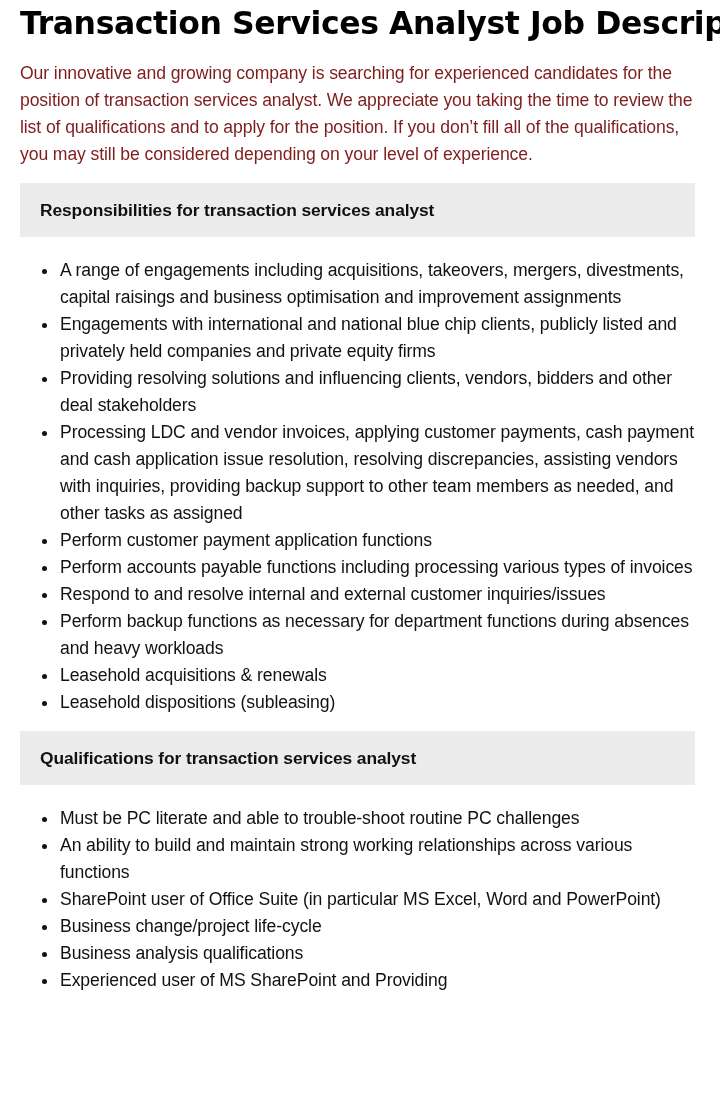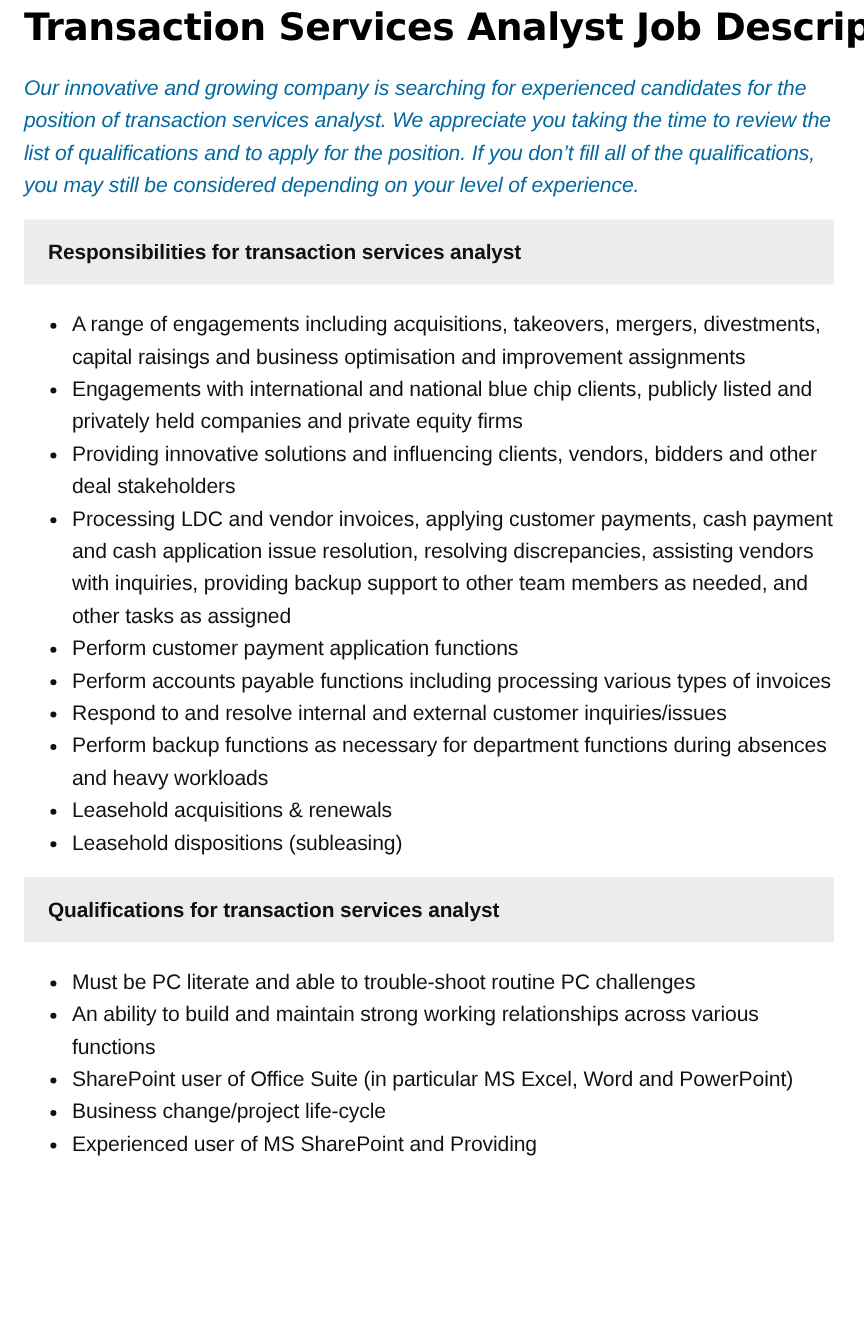--- a/index.html
+++ b/index.html
@@ -10,22 +10,22 @@
   }
   .page { position: relative; padding: 0 25px 0 20px; }
   h1.title {
     margin: 0; padding-top: 2px;
     font-family: "DejaVu Sans", sans-serif;
     font-size: 31.5px; font-weight: bold; letter-spacing: -0.4px;
     line-height: 42px; color: #000000; white-space: nowrap;
   }
   p.intro {
     margin: 16px 0 0 0;
-    font-size: 17.6px; line-height: 27px; color: #0369a1;
-    width: 675px; letter-spacing: -0.1px; font-style: italic;
+    font-size: 17.6px; line-height: 27px; color: #7f1d1d;
+    width: 675px; letter-spacing: -0.1px;
   }
   .section-band {
     margin-top: 15px;
     width: 675px; height: 54px; box-sizing: border-box;
     background: #ececec;
     padding: 0 0 0 20px;
     display: flex; align-items: center;
   }
   .section-band h2 {
     margin: 0; font-size: 17.4px; font-weight: bold; color: #111;
@@ -51,33 +51,34 @@
 <div class="page">
   <h1 class="title">Transaction Services Analyst Job Description</h1>
   <p class="intro">Our innovative and growing company is searching for experienced candidates for the position of transaction services analyst. We appreciate you taking the time to review the list of qualifications and to apply for the position. If you don’t fill all of the qualifications, you may still be considered depending on your level of experience.</p>
 
   <div class="section-band">
     <h2>Responsibilities for transaction services analyst</h2>
   </div>
   <ul class="items">
     <li><span class="bullet"></span><span>A range of engagements including acquisitions, takeovers, mergers, divestments, capital raisings and business optimisation and improvement assignments</span></li>
     <li><span class="bullet"></span><span>Engagements with international and national blue chip clients, publicly listed and privately held companies and private equity firms</span></li>
-    <li><span class="bullet"></span><span>Providing innovative solutions and influencing clients, vendors, bidders and other deal stakeholders</span></li>
+    <li><span class="bullet"></span><span>Providing resolving solutions and influencing clients, vendors, bidders and other deal stakeholders</span></li>
     <li><span class="bullet"></span><span>Processing LDC and vendor invoices, applying customer payments, cash payment and cash application issue resolution, resolving discrepancies, assisting vendors with inquiries, providing backup support to other team members as needed, and other tasks as assigned</span></li>
     <li><span class="bullet"></span><span>Perform customer payment application functions</span></li>
     <li><span class="bullet"></span><span>Perform accounts payable functions including processing various types of invoices</span></li>
     <li><span class="bullet"></span><span>Respond to and resolve internal and external customer inquiries/issues</span></li>
     <li><span class="bullet"></span><span>Perform backup functions as necessary for department functions during absences and heavy workloads</span></li>
     <li><span class="bullet"></span><span>Leasehold acquisitions &amp; renewals</span></li>
     <li><span class="bullet"></span><span>Leasehold dispositions (subleasing)</span></li>
   </ul>
 
   <div class="section-band band-2">
     <h2>Qualifications for transaction services analyst</h2>
   </div>
   <ul class="items">
     <li><span class="bullet"></span><span>Must be PC literate and able to trouble-shoot routine PC challenges</span></li>
     <li><span class="bullet"></span><span>An ability to build and maintain strong working relationships across various functions</span></li>
     <li><span class="bullet"></span><span>SharePoint user of Office Suite (in particular MS Excel, Word and PowerPoint)</span></li>
     <li><span class="bullet"></span><span>Business change/project life-cycle</span></li>
+    <li><span class="bullet"></span><span>Business analysis qualifications</span></li>
     <li><span class="bullet"></span><span>Experienced user of MS SharePoint and Providing</span></li>
   </ul>
 </div>
 
 </body></html>

